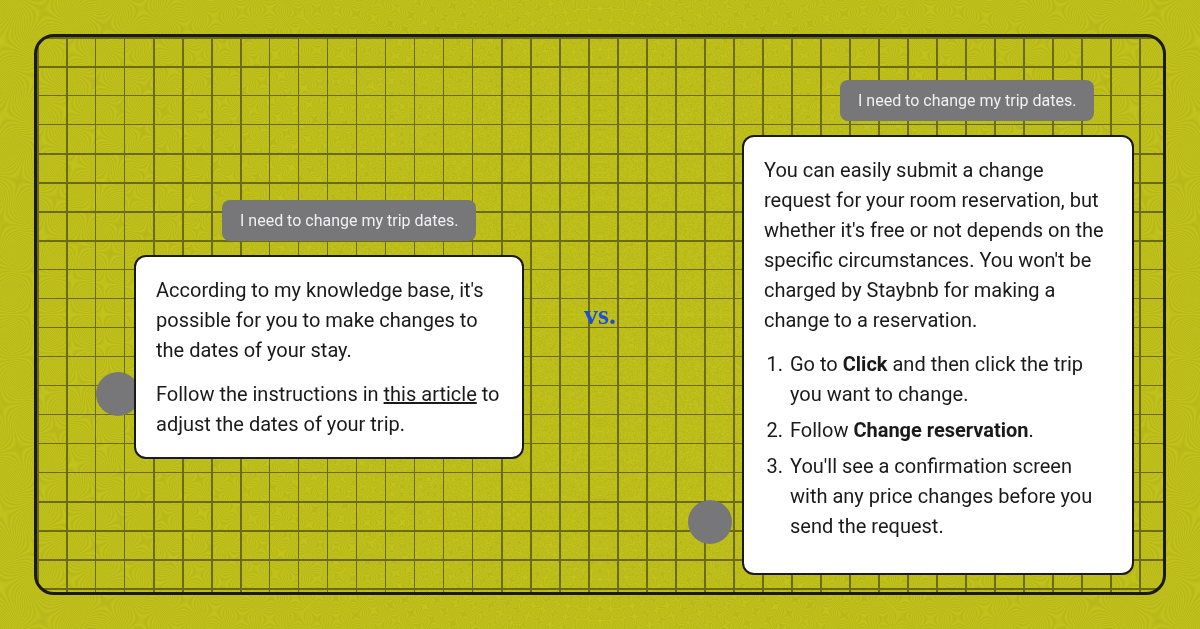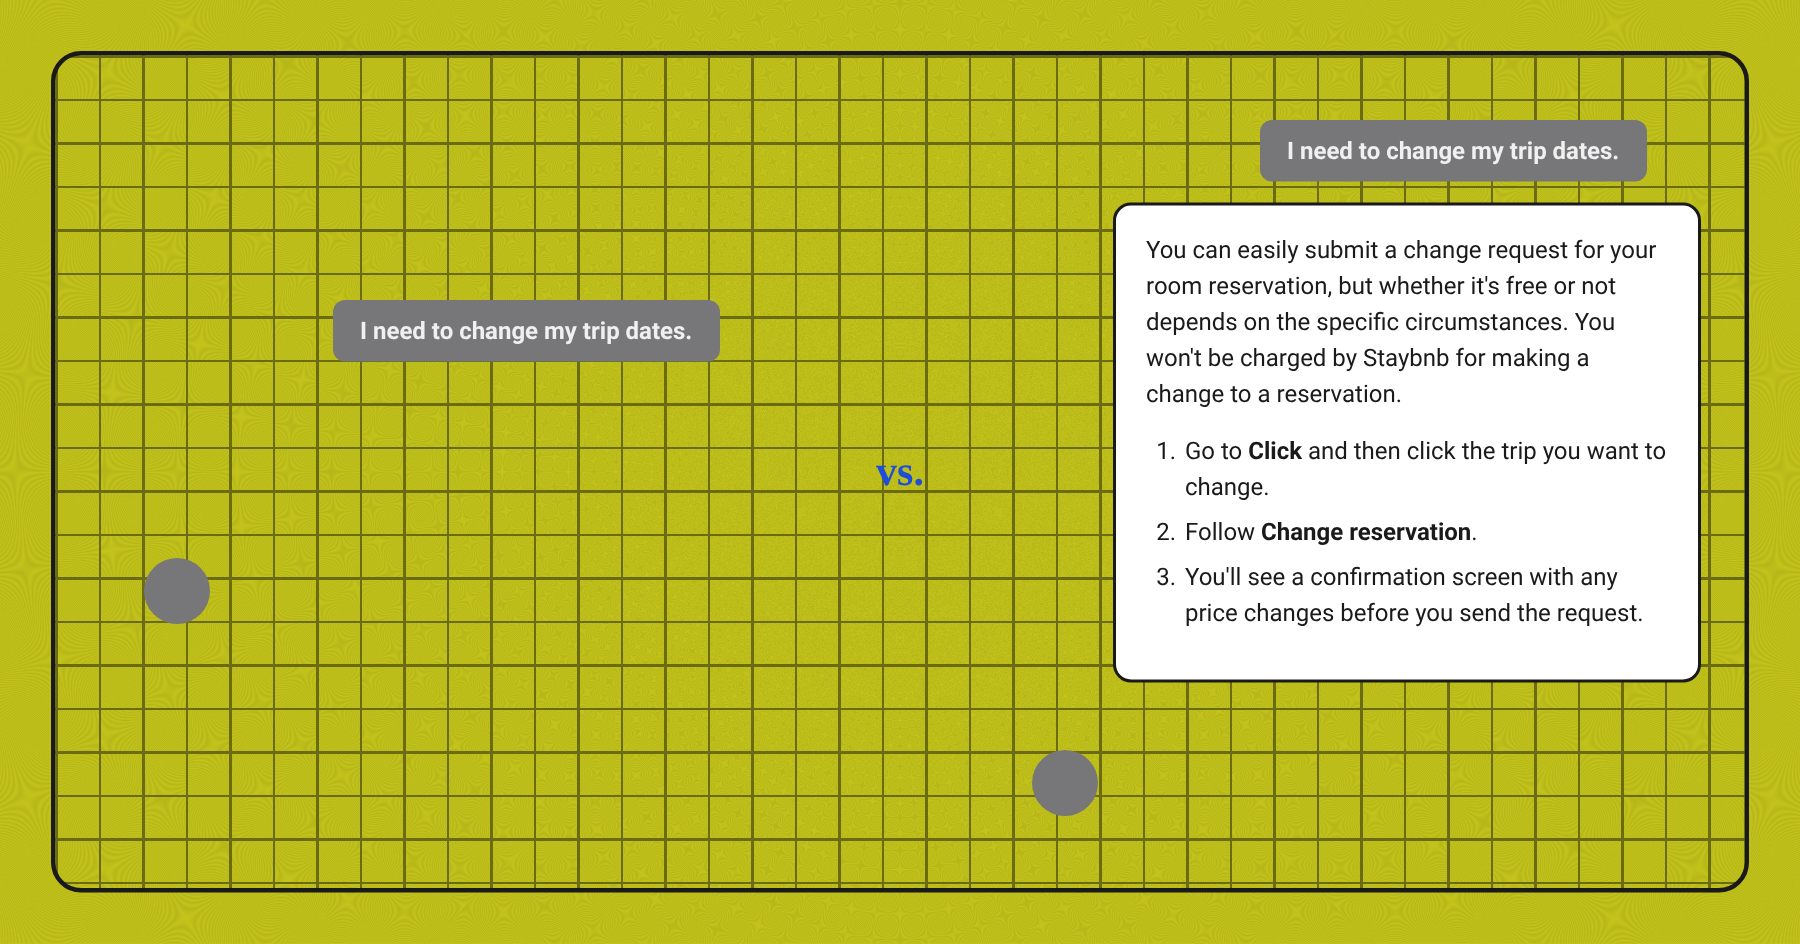--- a/index.html
+++ b/index.html
@@ -60,35 +60,34 @@
     }
 
     .user-bubble {
       background: #777779;
       color: #f0f0f0;
       border-radius: 8px;
       padding: 11px 18px;
       font-size: 16px;
       display: inline-block;
       margin-bottom: 14px;
-      font-weight: bold;
     }
     .chat-left .user-bubble {
       margin-left: 88px;
     }
     .chat-right .user-bubble {
       margin-left: 98px;
     }
 
     .bot-bubble {
       background: #fff;
       border: 2px solid #1a1a1a;
       border-radius: 12px;
       padding: 18px 20px;
-      font-size: 16px;
+      font-size: 20px;
       line-height: 1.5;
       color: #1a1a1a;
     }
     .bot-bubble p {
       margin: 0 0 14px 0;
     }
     .bot-bubble p:last-child {
       margin-bottom: 0;
     }
     .bot-bubble ol {
@@ -126,20 +125,26 @@
 <div class="noise"></div>
 <div class="grid-frame"></div>
 
 <div class="vs-label">vs.</div>
 
 <div class="decor-circle circle-left"></div>
 <div class="decor-circle circle-right"></div>
 
 <div class="chat-left">
   <div class="user-bubble">I need to change my trip dates.</div>
+  <div class="bot-bubble">
+    <p>According to my knowledge base, it's possible for you to make changes to the dates of your stay.</p>
+    <p>
+      <span>Follow the instructions in </span><a href="#">this article</a><span> to adjust the dates of your trip.</span>
+    </p>
+  </div>
 </div>
 
 <div class="chat-right">
   <div class="user-bubble">I need to change my trip dates.</div>
   <div class="bot-bubble">
     <p>You can easily submit a change request for your room reservation, but whether it's free or not depends on the specific circumstances. You won't be charged by Staybnb for making a change to a reservation.</p>
     <ol>
       <li>
         <span>Go to </span><strong>Click</strong><span> and then click the trip you want to change.</span>
       </li>

